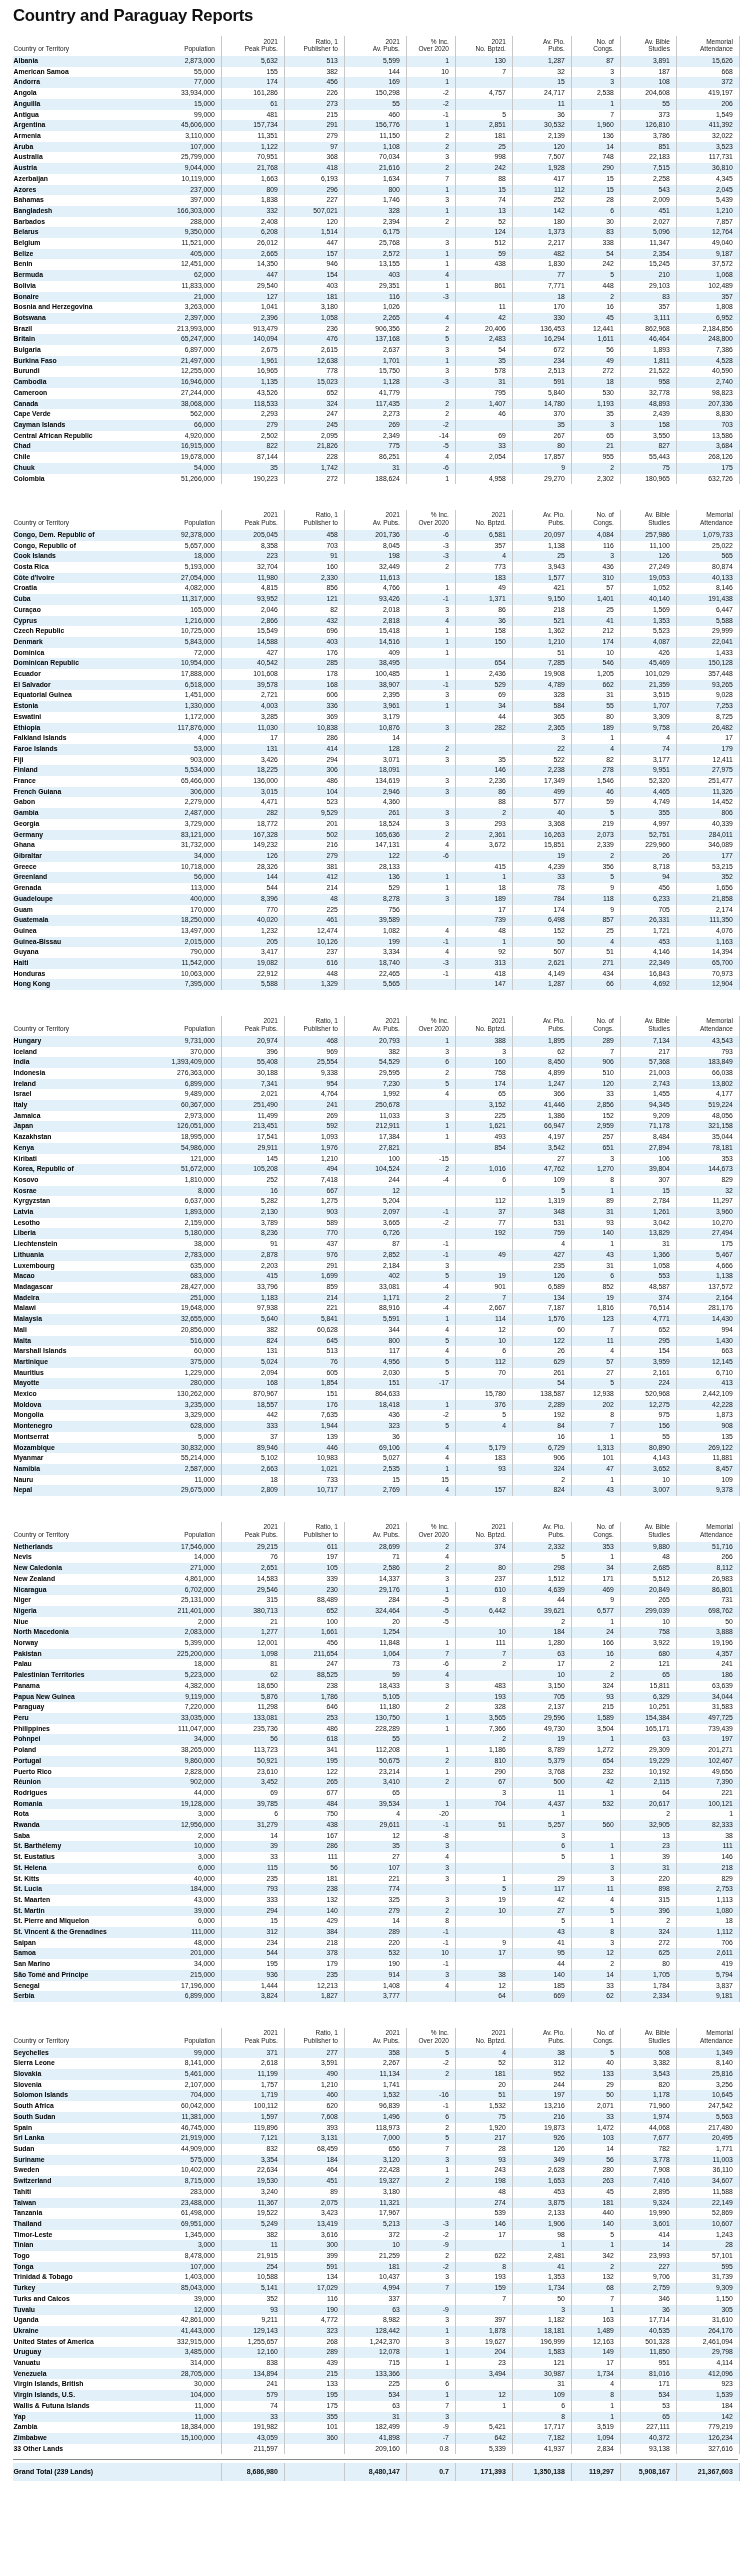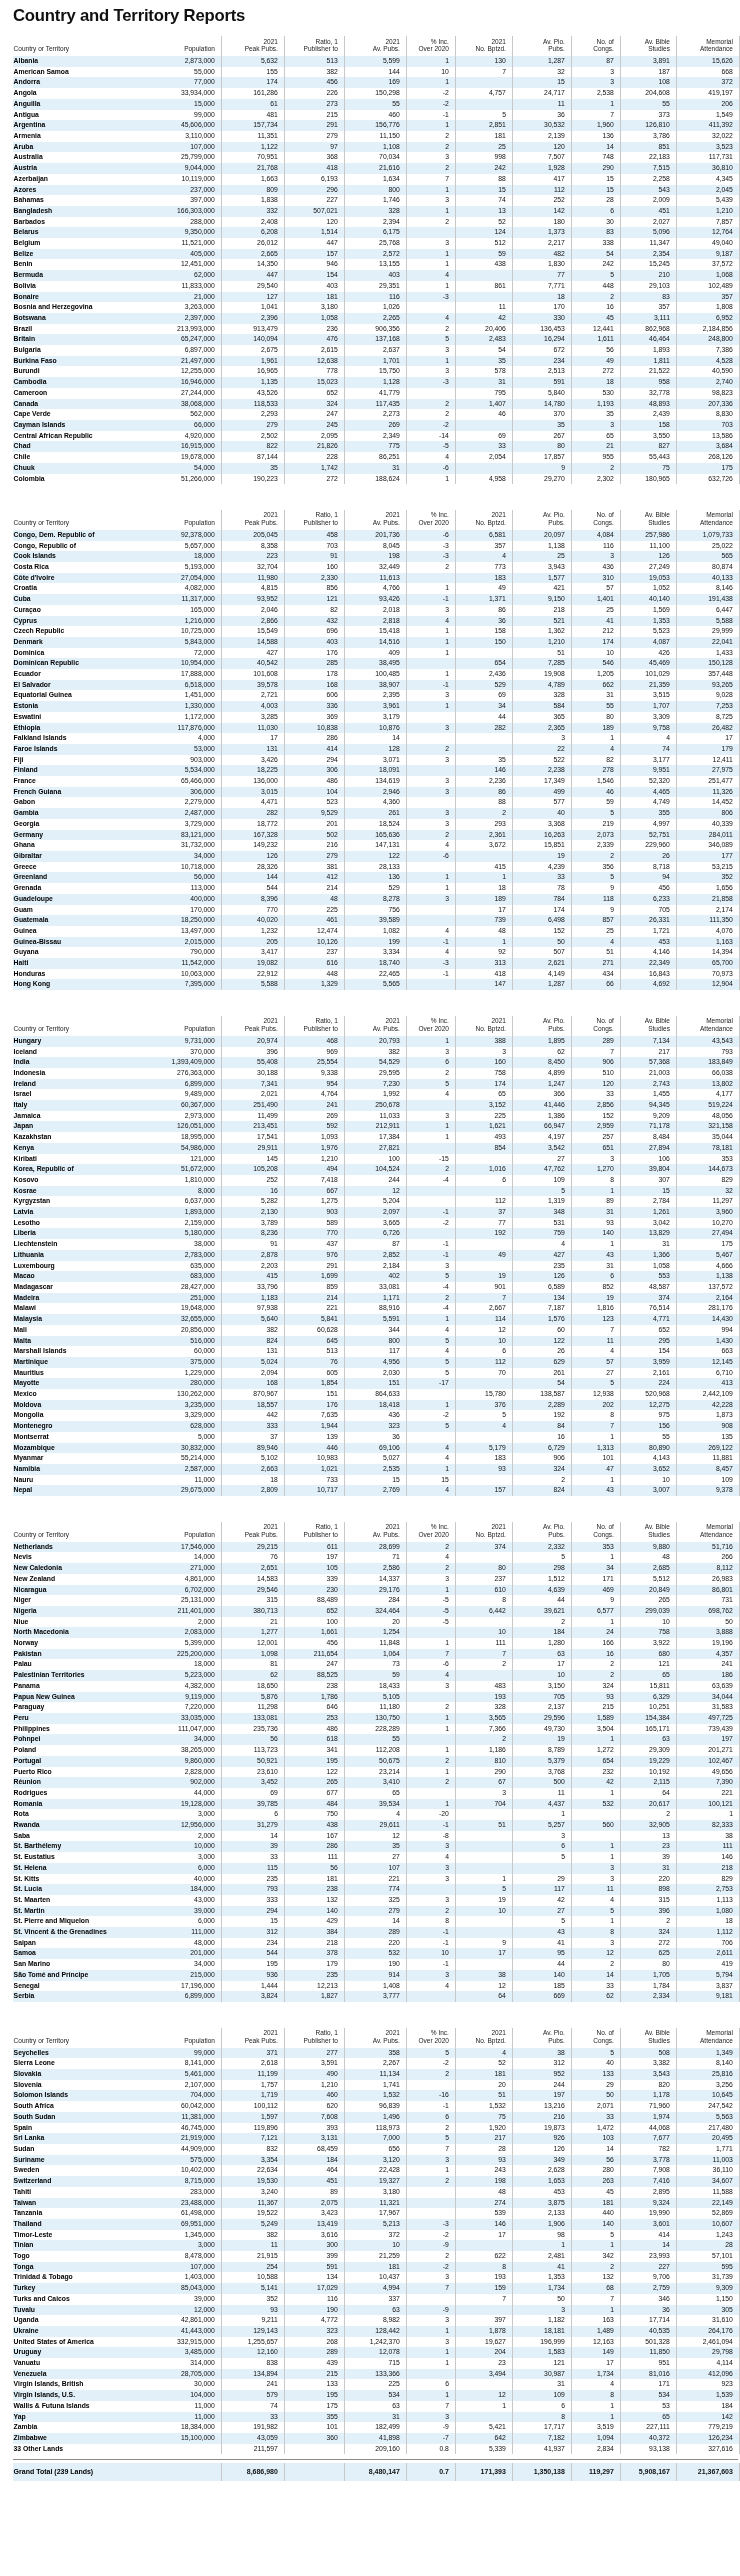--- a/index.html
+++ b/index.html
@@ -21,21 +21,21 @@
   th:not(:first-child),td:not(:first-child){border-right:0.6px solid var(--grid);}
   tbody tr:nth-child(odd) td{background:var(--stripe);}
   .gt-wrap{width:725px;border-top:1.2px solid var(--rule);margin-top:4.3px;padding-top:3.1px;}
   table.gt{margin-top:0;}
   table.gt td{font-weight:700;background:var(--stripe);line-height:18.5px;height:18.5px;font-size:7px;}
 </style>
 </head>
 <body>
 
 <div class="page">
-  <h1>Country and Territory Reports</h1>
+  <h1>Country and Paraguay Reports</h1>
   <div id="tables">
       <table class="rpt first">
         <colgroup>
           <col style="width: 117px;">
           <col style="width: 91px;">
           <col style="width: 63px;">
           <col style="width: 60px;">
           <col style="width: 62px;">
           <col style="width: 49px;">
           <col style="width: 57px;">

